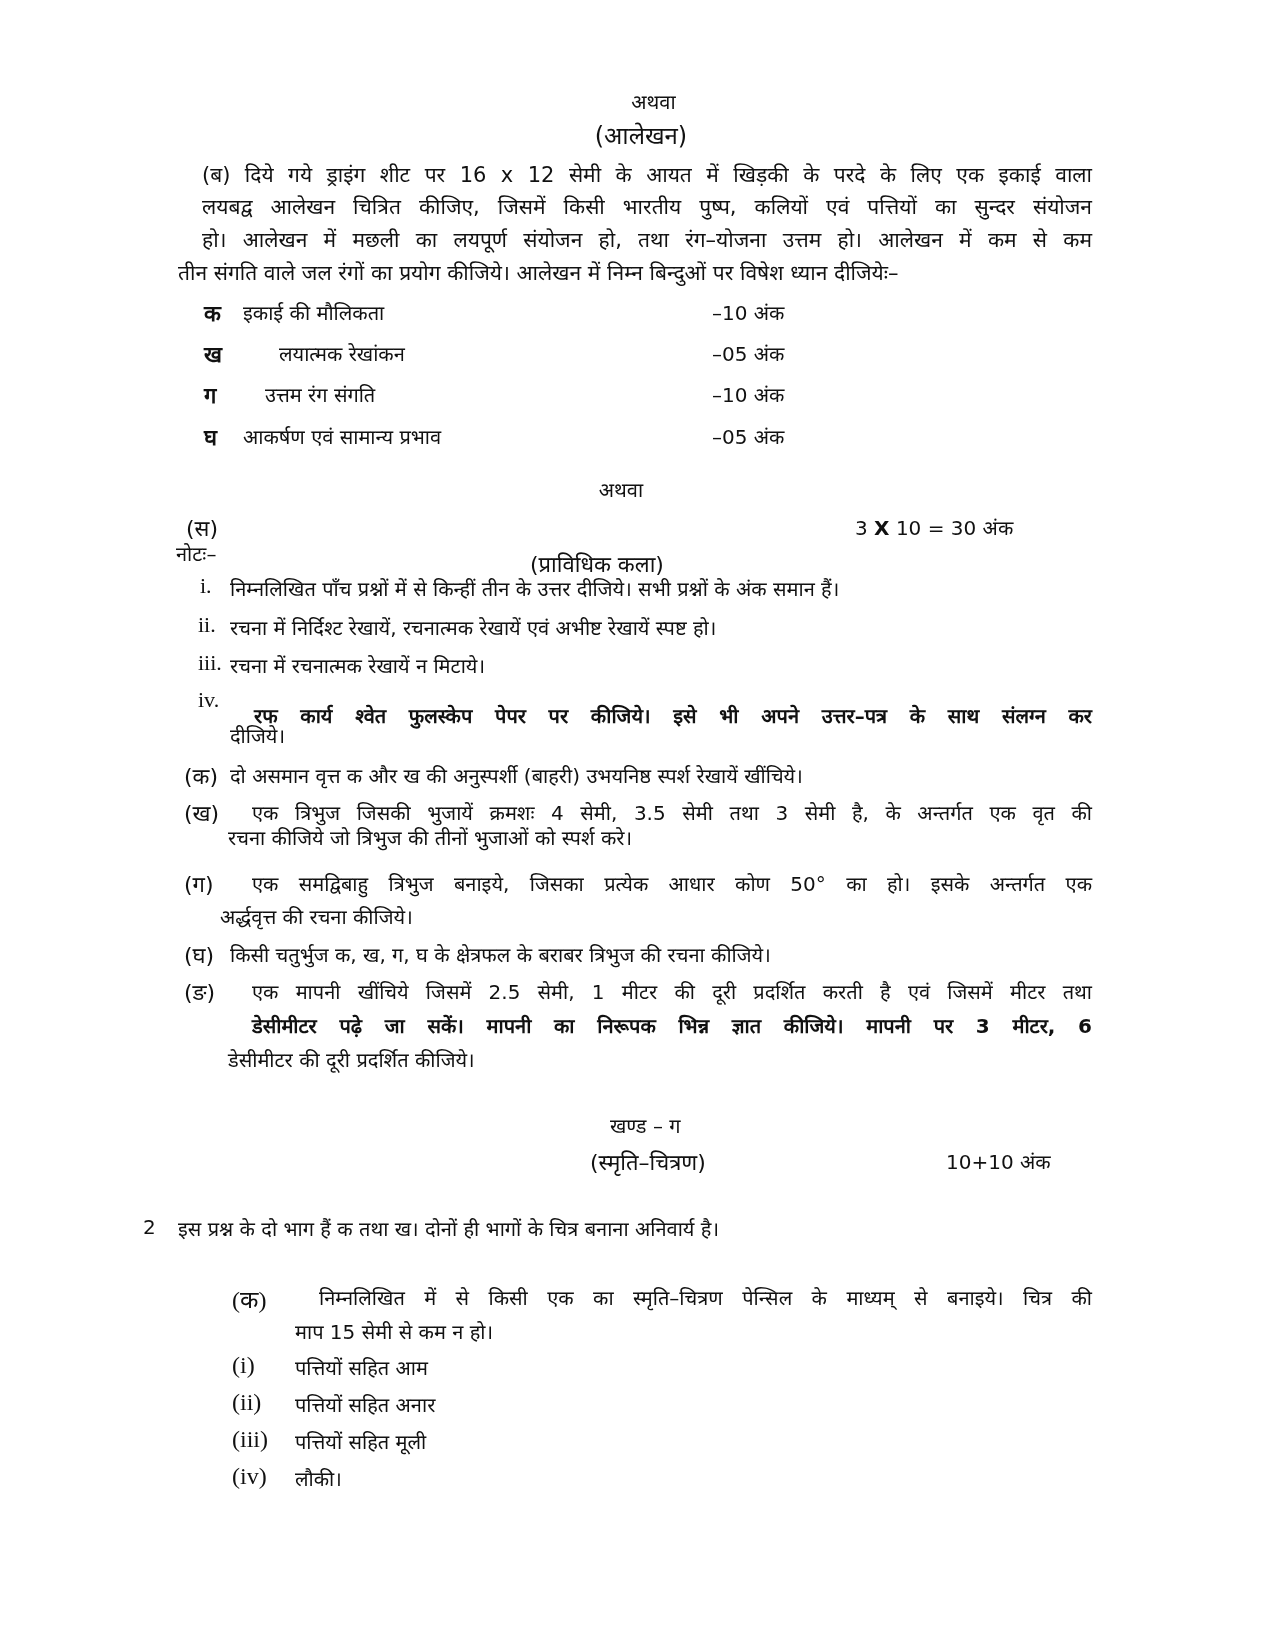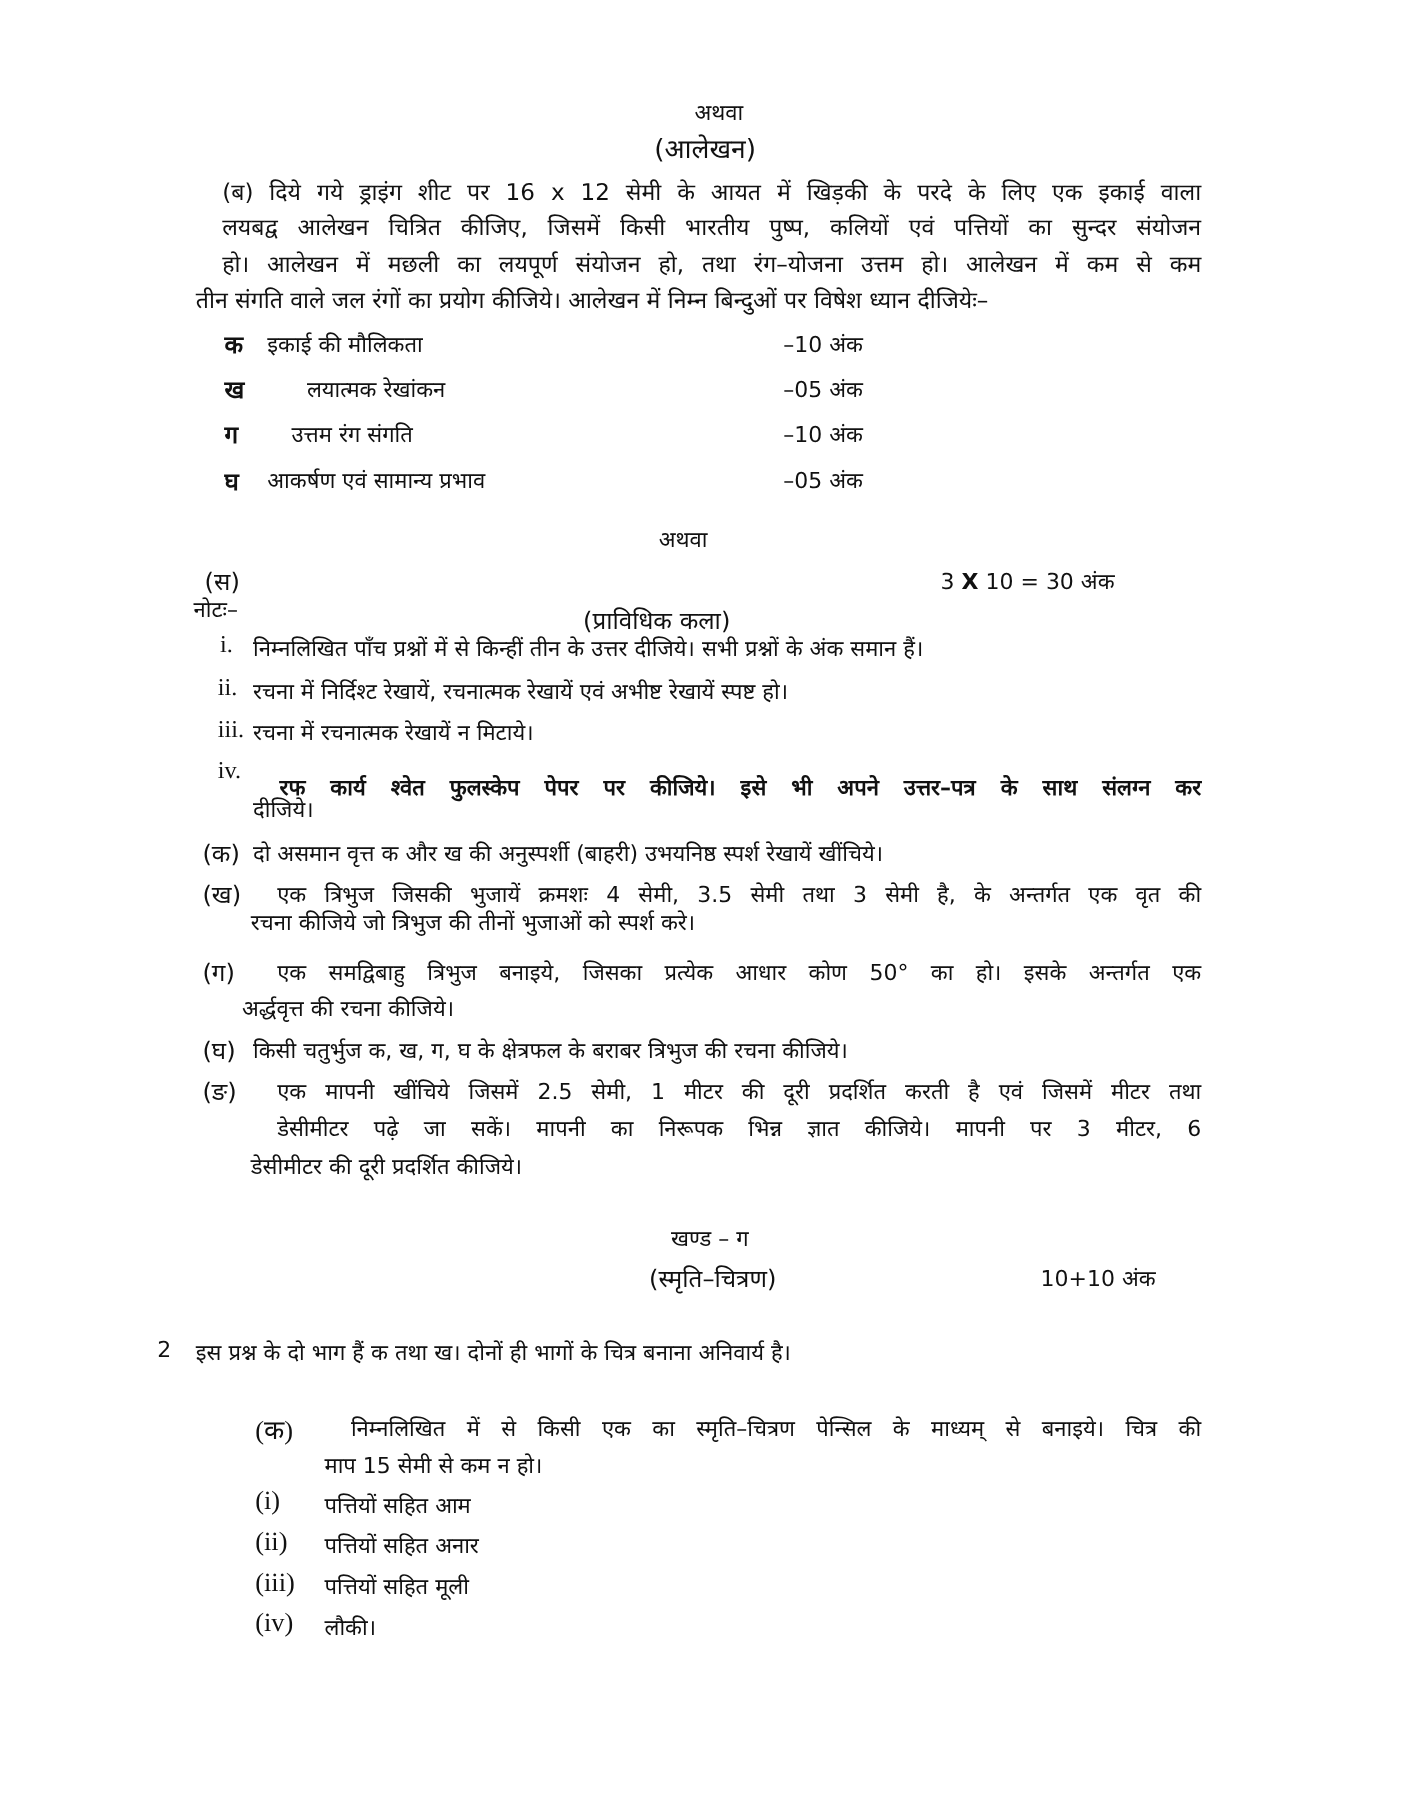--- a/index.html
+++ b/index.html
@@ -81,21 +81,21 @@
 
 <div class="abs t22" style="left:184px;top:868px;">(ग)</div>
 <div class="abs t20 just" style="left:228px;top:870px;width:840px;">एक समद्विबाहु त्रिभुज बनाइये, जिसका प्रत्येक आधार कोण 50° का हो। इसके अन्तर्गत एक</div>
 <div class="abs t20" style="left:220px;top:903px;">अर्द्धवृत्त की रचना कीजिये।</div>
 
 <div class="abs t22" style="left:184px;top:939px;">(घ)</div>
 <div class="abs t20" style="left:230px;top:941px;">किसी चतुर्भुज क, ख, ग, घ के क्षेत्रफल के बराबर त्रिभुज की रचना कीजिये।</div>
 
 <div class="abs t22" style="left:184px;top:976px;">(ङ)</div>
 <div class="abs t20 just" style="left:228px;top:978px;width:840px;">एक मापनी खींचिये जिसमें 2.5 सेमी, 1 मीटर की दूरी प्रदर्शित करती है एवं जिसमें मीटर तथा</div>
-<div class="abs t20 just" style="left:228px;top:1012px;width:840px;">डेसीमीटर पढ़े जा सकें। मापनी का निरूपक भिन्न ज्ञात कीजिये। मापनी पर 3 मीटर, 6</div>
+<div class="abs t20 just" style="left:228px;top:1012px;width:840px;font-weight:bold;">डेसीमीटर पढ़े जा सकें। मापनी का निरूपक भिन्न ज्ञात कीजिये। मापनी पर 3 मीटर, 6</div>
 <div class="abs t20" style="left:228px;top:1046px;">डेसीमीटर की दूरी प्रदर्शित कीजिये।</div>
 
 <div class="abs t20" style="left:610px;top:1112px;">खण्ड – ग</div>
 <div class="abs t22" style="left:590px;top:1146px;">(स्मृति–चित्रण)</div>
 <div class="abs t20" style="left:946px;top:1148px;">10+10 अंक</div>
 
 <div class="abs t20" style="left:143px;top:1215px;">2</div>
 <div class="abs t20" style="left:178px;top:1215px;">इस प्रश्न के दो भाग हैं क तथा ख। दोनों ही भागों के चित्र बनाना अनिवार्य है।</div>
 
 <div class="abs t24 serif" style="left:232px;top:1282px;">(क)</div>

